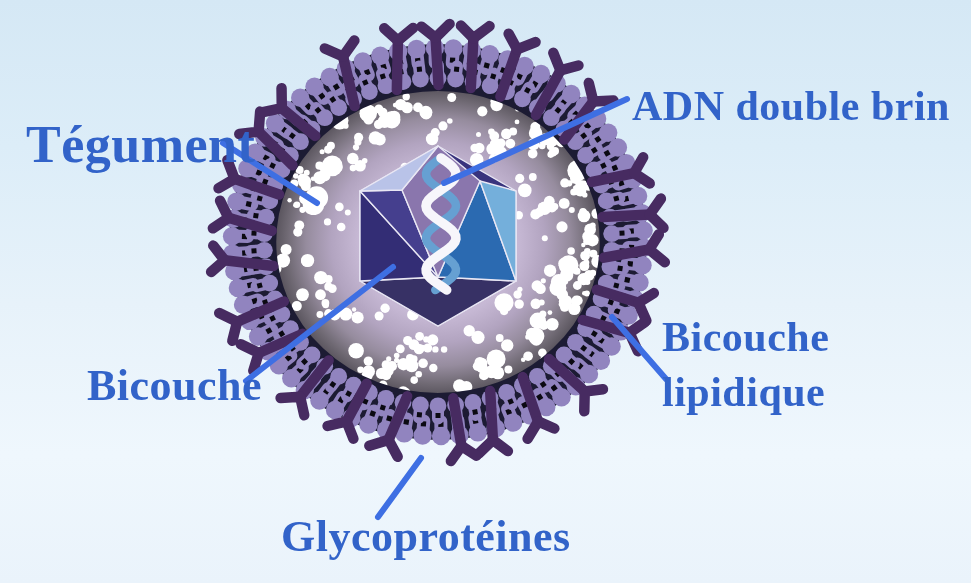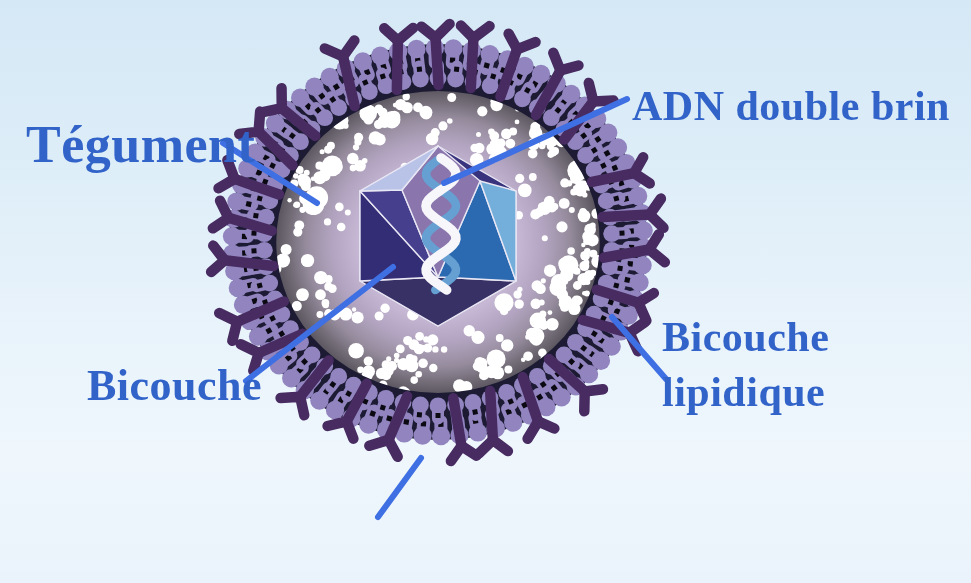--- a/index.html
+++ b/index.html
@@ -861,13 +861,14 @@
         <line x1="612" y1="317" x2="666" y2="379" stroke="#3e6fe3" stroke-width="6" stroke-linecap="round"></line>
         <line x1="421" y1="458" x2="378" y2="517" stroke="#3e6fe3" stroke-width="6" stroke-linecap="round"></line>
       </g>
     </svg>
 
   <div class="lbl" id="lbl-tegument" style="color: rgb(50, 99, 201);">Tégument</div>
   <div class="lbl" id="lbl-adn" style="color: rgb(50, 99, 201);">ADN double brin</div>
   <div class="lbl" id="lbl-capside" style="color: rgb(50, 99, 201);">Bicouche</div>
   <div class="lbl" id="lbl-bicouche" style="color: rgb(50, 99, 201);">Bicouche
 lipidique</div>
+  <div class="lbl" id="lbl-glyco" style="color: rgb(50, 99, 201);">Glycoprotéines</div>
 </div>
 
 </body></html>

